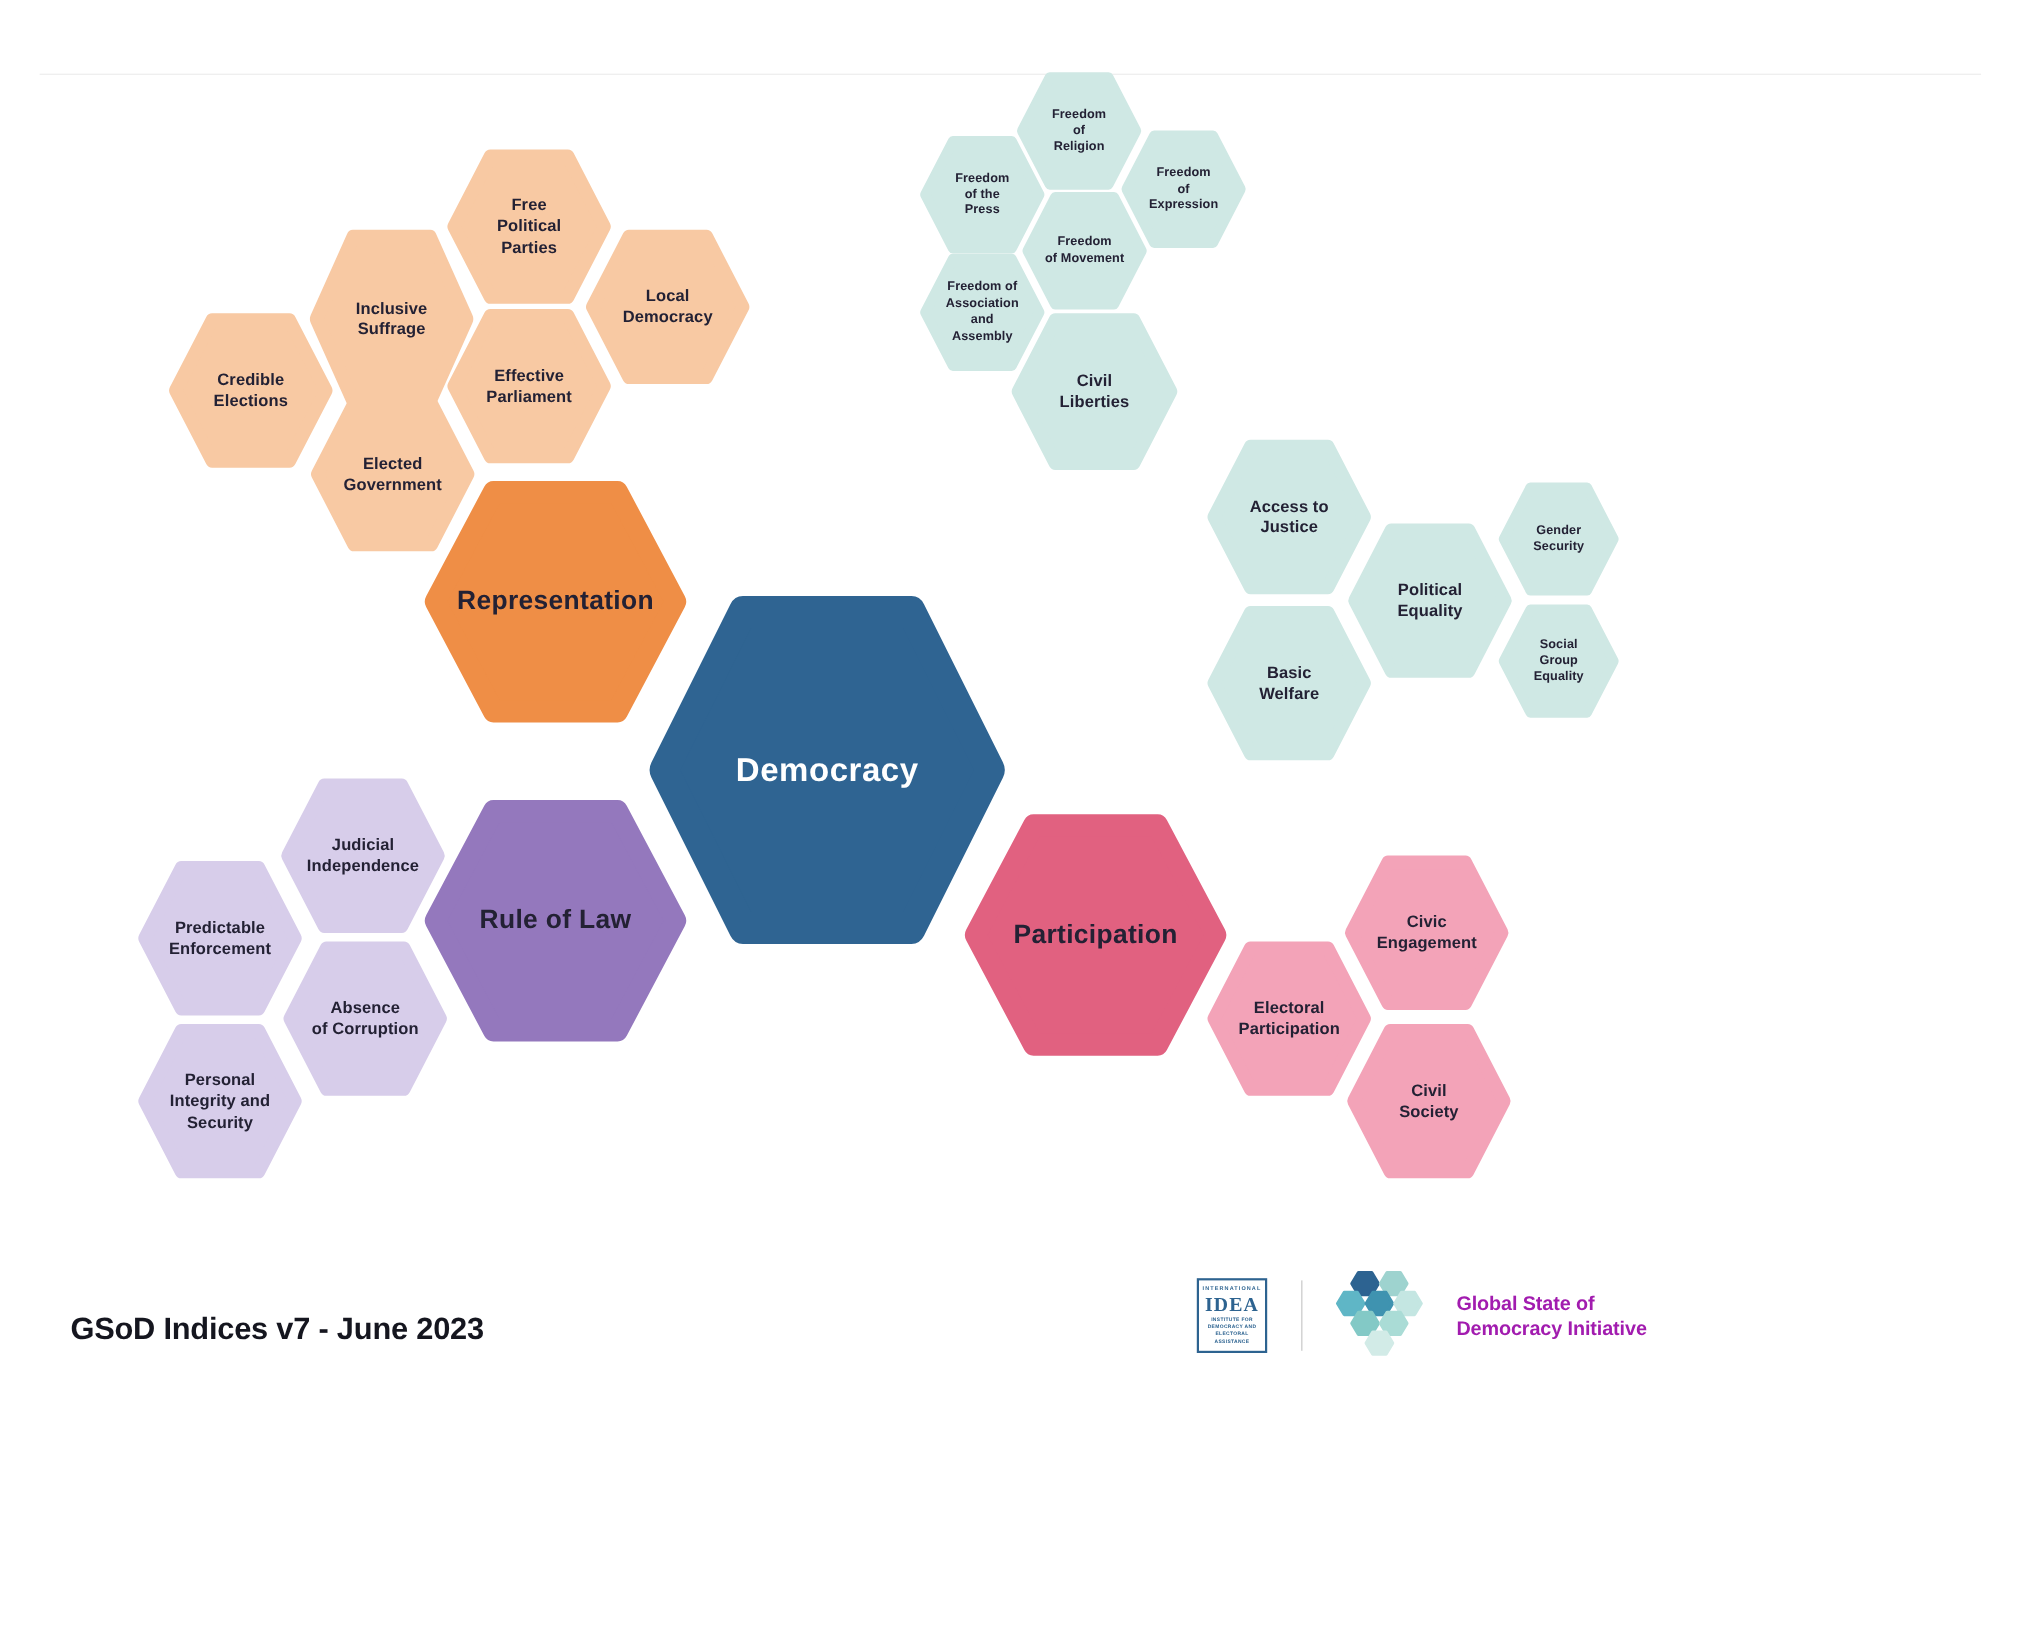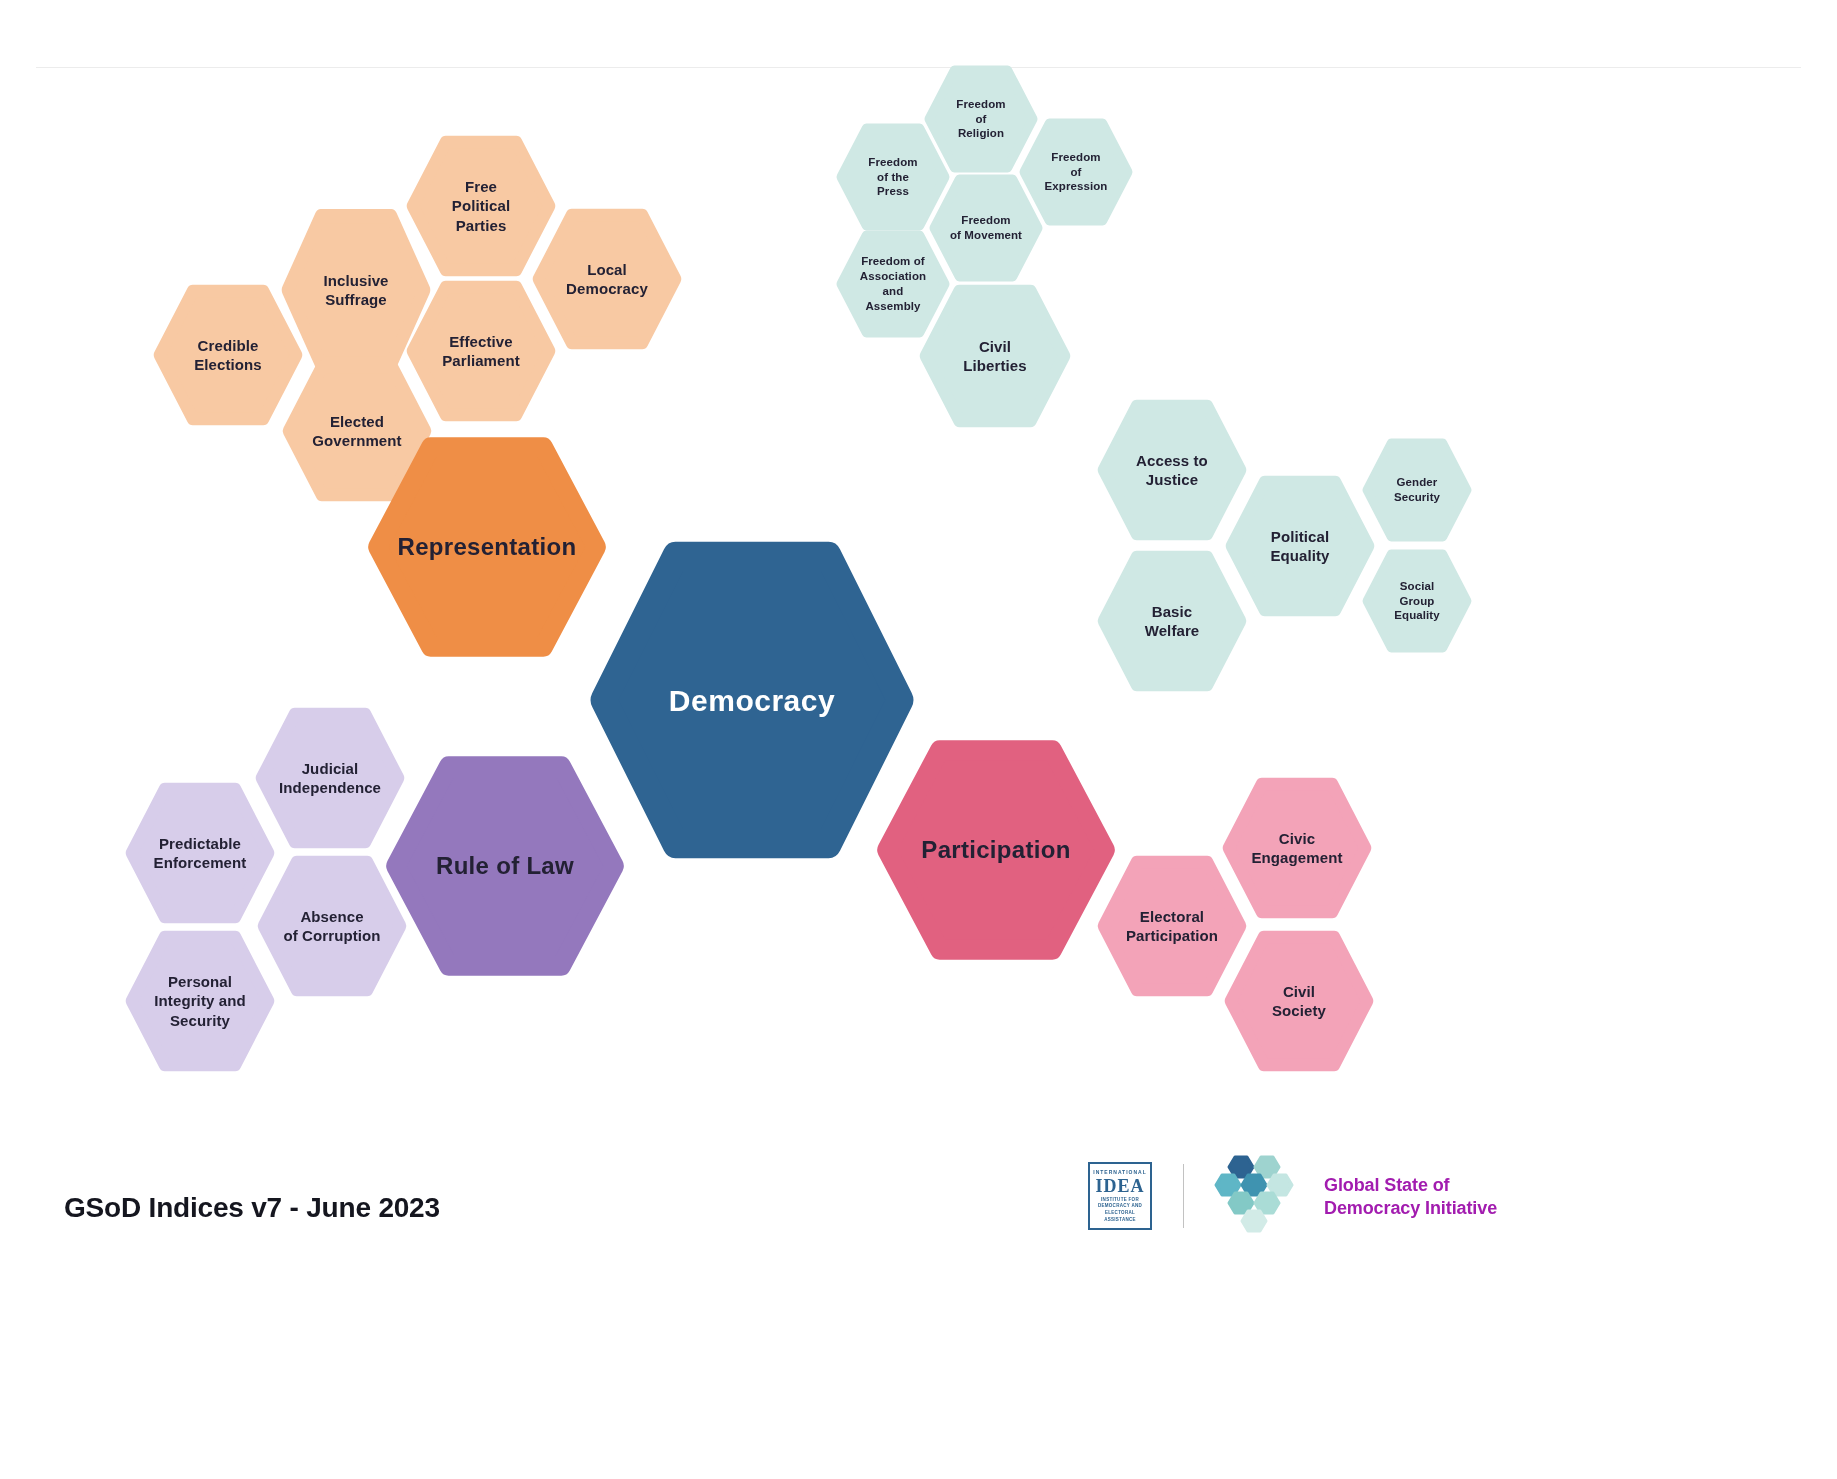--- a/index.html
+++ b/index.html
@@ -226,27 +226,27 @@
 Participation</div>
   </div>
   <div class="hex g-part-sub" style="left:1224px;top:930px;width:150px;height:142px">
       <svg viewBox="0 0 200 176" preserveAspectRatio="none" aria-hidden="true">
         <polygon points="53,9 147,9 191,88 147,167 53,167 9,88"></polygon>
       </svg>
     <div class="lbl">Civil
 Society</div>
   </div>
 
-  <div class="hex g-rep" style="left:367px;top:436px;width:240px;height:222px">
+  <div class="hex g-rep" style="left:385px;top:436px;width:240px;height:222px">
       <svg viewBox="0 0 200 176" preserveAspectRatio="none" aria-hidden="true">
         <polygon points="53,9 147,9 191,88 147,167 53,167 9,88"></polygon>
       </svg>
     <div class="lbl lbl-cat">Representation</div>
   </div>
-  <div class="hex g-law" style="left:385px;top:755px;width:240px;height:222px">
+  <div class="hex g-law" style="left:385px;top:726px;width:240px;height:222px">
       <svg viewBox="0 0 200 176" preserveAspectRatio="none" aria-hidden="true">
         <polygon points="53,9 147,9 191,88 147,167 53,167 9,88"></polygon>
       </svg>
     <div class="lbl lbl-cat">Rule of Law</div>
   </div>
   <div class="hex g-part" style="left:876px;top:739px;width:240px;height:222px">
       <svg viewBox="0 0 200 176" preserveAspectRatio="none" aria-hidden="true">
         <polygon points="53,9 147,9 191,88 147,167 53,167 9,88"></polygon>
       </svg>
     <div class="lbl lbl-cat">Participation</div>

